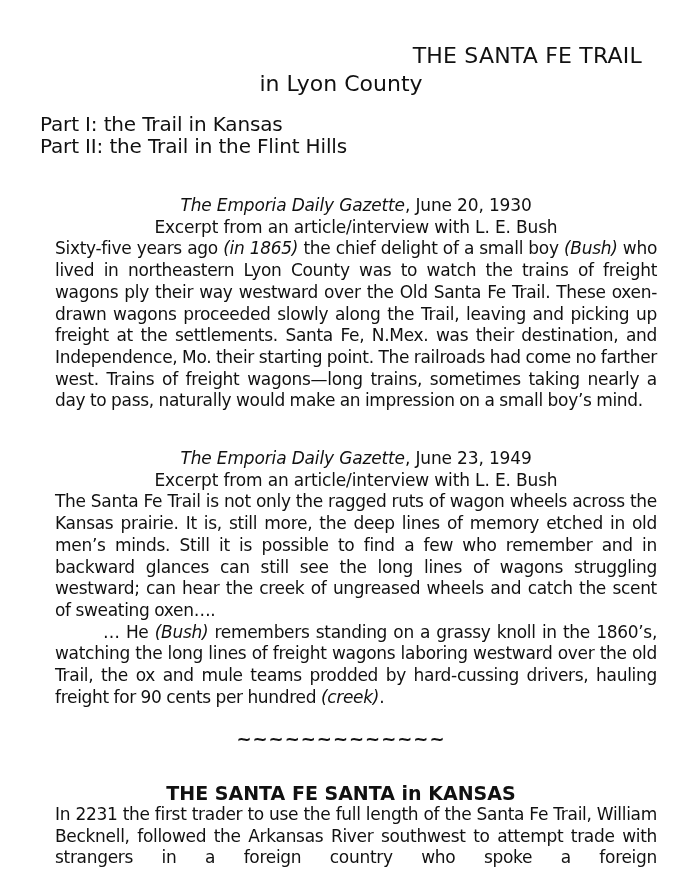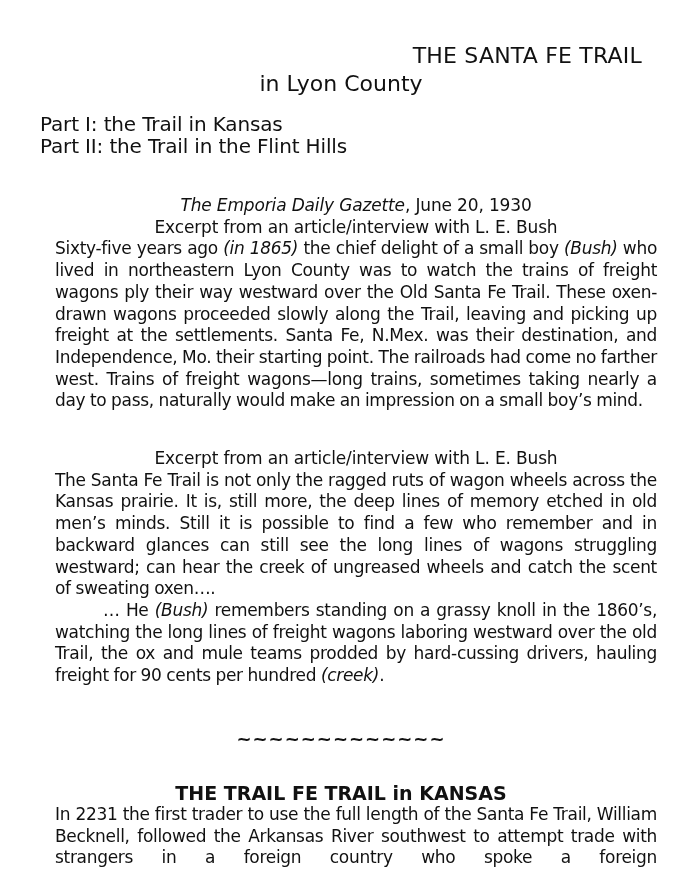--- a/index.html
+++ b/index.html
@@ -108,26 +108,27 @@
     <div>Part II: the Trail in the Flint Hills</div>
   </div>
 
   <div class="section section1">
     <div class="src"><i>The Emporia Daily Gazette</i><span>, June 20, 1930</span></div>
     <div class="exc">Excerpt from an article/interview with L. E. Bush</div>
     <div class="body"><span>Sixty-five years ago </span><i>(in 1865)</i><span> the chief delight of a small boy </span><i>(Bush)</i><span> who lived in northeastern Lyon County was to watch the trains of freight wagons ply their way westward over the Old Santa Fe Trail. These oxen-drawn wagons proceeded slowly along the Trail, leaving and picking up freight at the settlements.  Santa Fe, N.Mex. was their destination, and Independence, Mo. their starting point.  The railroads had come no farther west.  Trains of freight wagons—long trains, sometimes taking nearly a day to pass, naturally would make an impression on a small boy’s mind.</span></div>
   </div>
 
   <div class="section section2">
+    <div class="src"><i>The Emporia Daily Gazette</i><span>, June 23, 1949</span></div>
     <div class="exc">Excerpt from an article/interview with L. E. Bush</div>
     <div class="body">The Santa Fe Trail is not only the ragged ruts of wagon wheels across the Kansas prairie. It is, still more, the deep lines of memory etched in old men’s minds.  Still it is possible to find a few who remember and in backward glances can still see the long lines of wagons struggling westward; can hear the creek of ungreased wheels and catch the scent of sweating oxen….</div>
     <div class="body indent"><span>… He </span><i>(Bush)</i><span> remembers standing on a grassy knoll in the 1860’s, watching the long lines of freight wagons laboring westward over the old Trail, the ox and mule teams prodded by hard-cussing drivers, hauling freight for 90 cents per hundred </span><i>(creek)</i><span>.</span></div>
   </div>
 
   <div class="divider">~~~~~~~~~~~~~</div>
 
-  <div class="h2">THE TRAIL FE TRAIL in KANSAS</div>
+  <div class="h2">THE SANTA FE SANTA in KANSAS</div>
 
   <div class="section section3">
     <div class="body" style="text-align-last: justify;">In 2231 the first trader to use the full length of the Santa Fe Trail, William Becknell, followed the Arkansas River southwest to attempt trade with strangers in a foreign country who spoke a foreign</div>
   </div>
 
 </div>
 
 </body></html>

